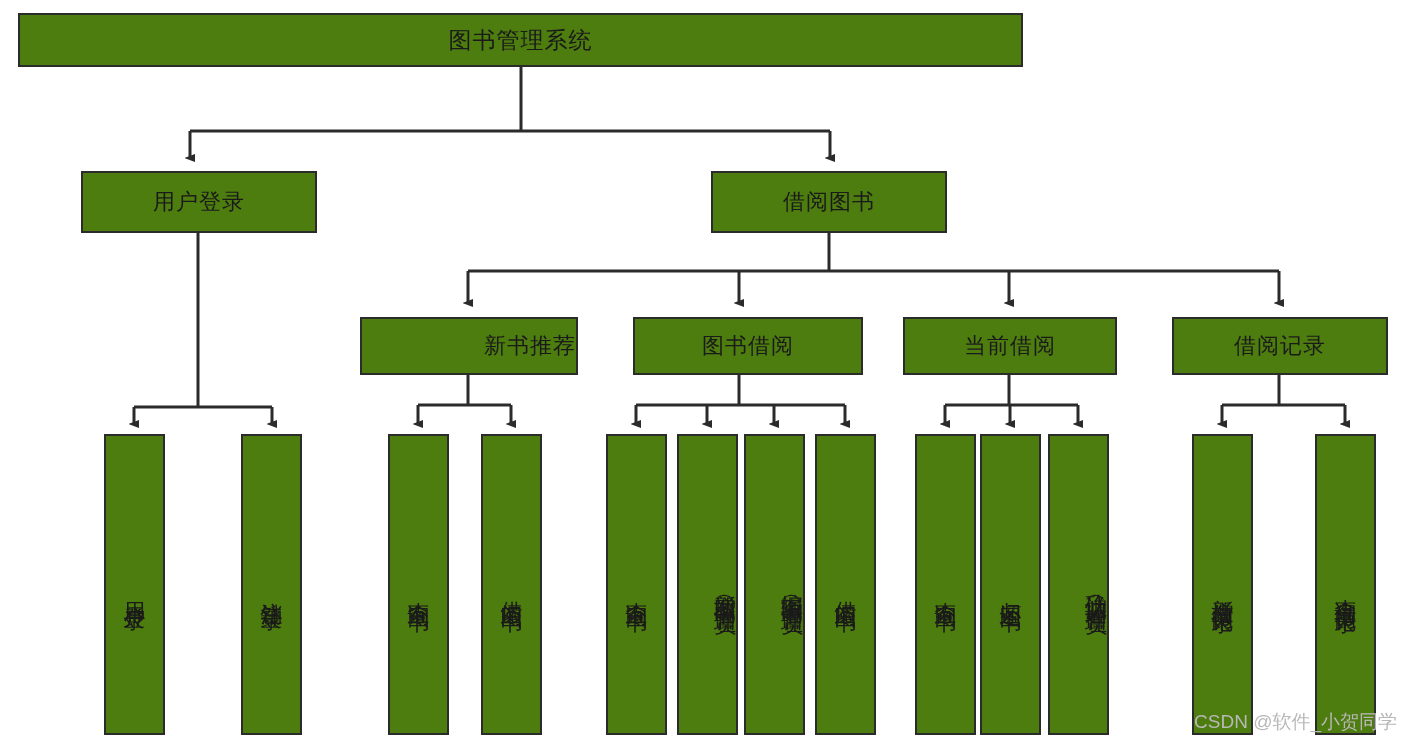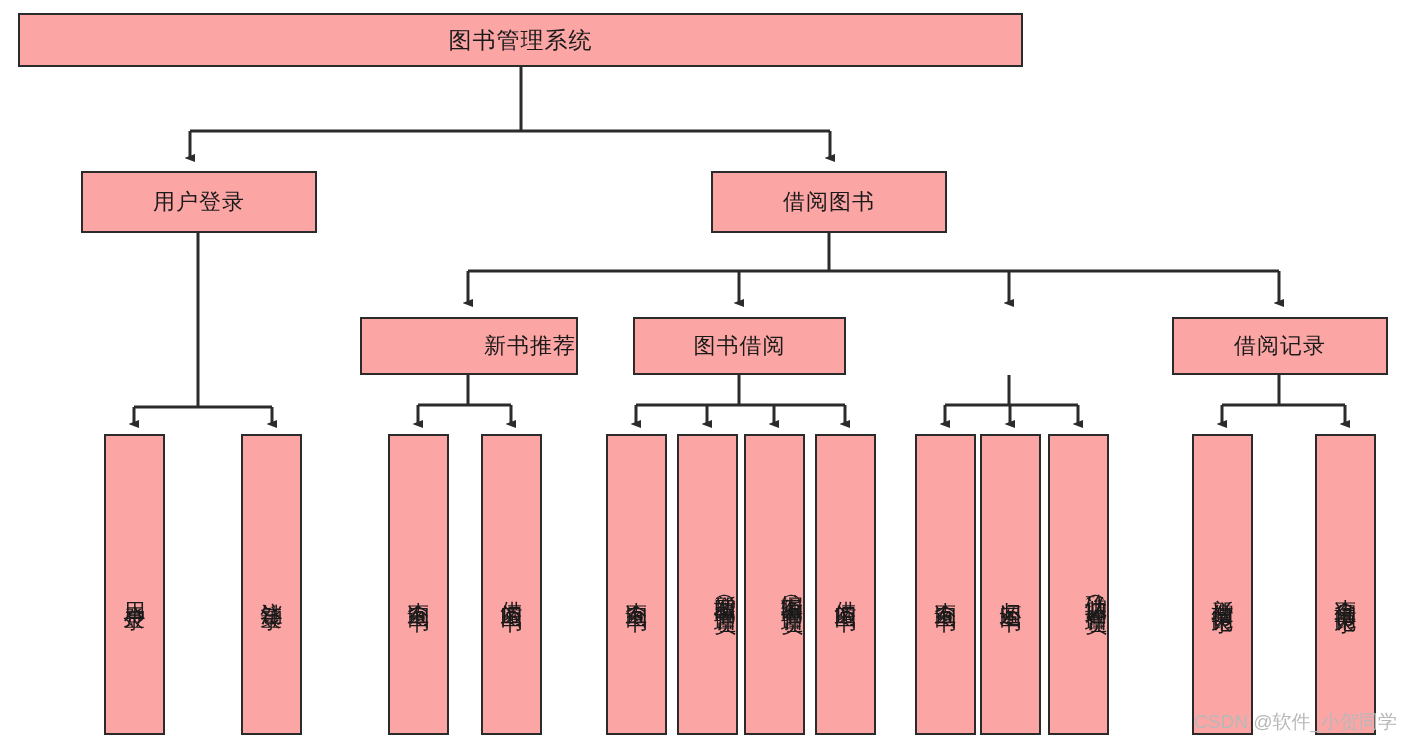--- a/index.html
+++ b/index.html
@@ -22,21 +22,21 @@
     left: 0;
     top: 0;
     width: 1405px;
     height: 747px;
     pointer-events: none;
   }
   .node {
     position: absolute;
     box-sizing: border-box;
     border: 2px solid #2b2b2b;
-    background: #fca5a5;
+    background: #4d7c0f;
     display: flex;
     align-items: center;
     justify-content: center;
     color: #1a1a1a;
   }
   .node.horizontal {
     font-size: 22px;
     letter-spacing: 1px;
   }
   .node.vertical {
@@ -135,24 +135,27 @@
   </div>
 
   <div class="node horizontal" style="left:711px; top:171px; width:236px; height:62px;">
     <span class="label">借阅图书</span>
   </div>
 
   <div class="node horizontal" style="left:360px; top:317px; width:218px; height:58px;justify-content:flex-end;">
     <span class="label">新书推荐</span>
   </div>
 
-  <div class="node horizontal" style="left:633px; top:317px; width:213px; height:58px;">
+  <div class="node horizontal" style="left:633px; top:317px; width:230px; height:58px;">
     <span class="label">图书借阅</span>
   </div>
 
+  <div class="node horizontal" style="left:903px; top:317px; width:214px; height:58px;">
+    <span class="label">当前借阅</span>
+  </div>
 
   <div class="node horizontal" style="left:1172px; top:317px; width:216px; height:58px;">
     <span class="label">借阅记录</span>
   </div>
 
   <div class="node vertical midalign" style="left:104px; top:434px; width:61px; height:301px;">
     <span class="label">用户登录</span>
   </div>
 
   <div class="node vertical midalign" style="left:241px; top:434px; width:61px; height:301px;">

